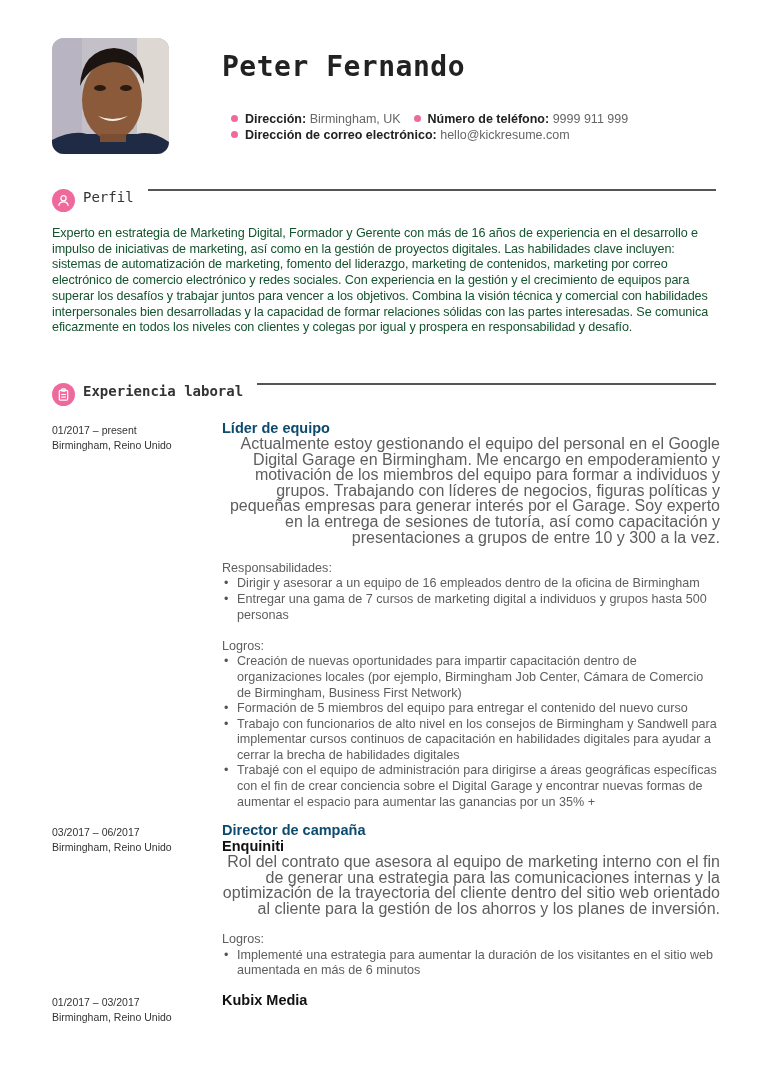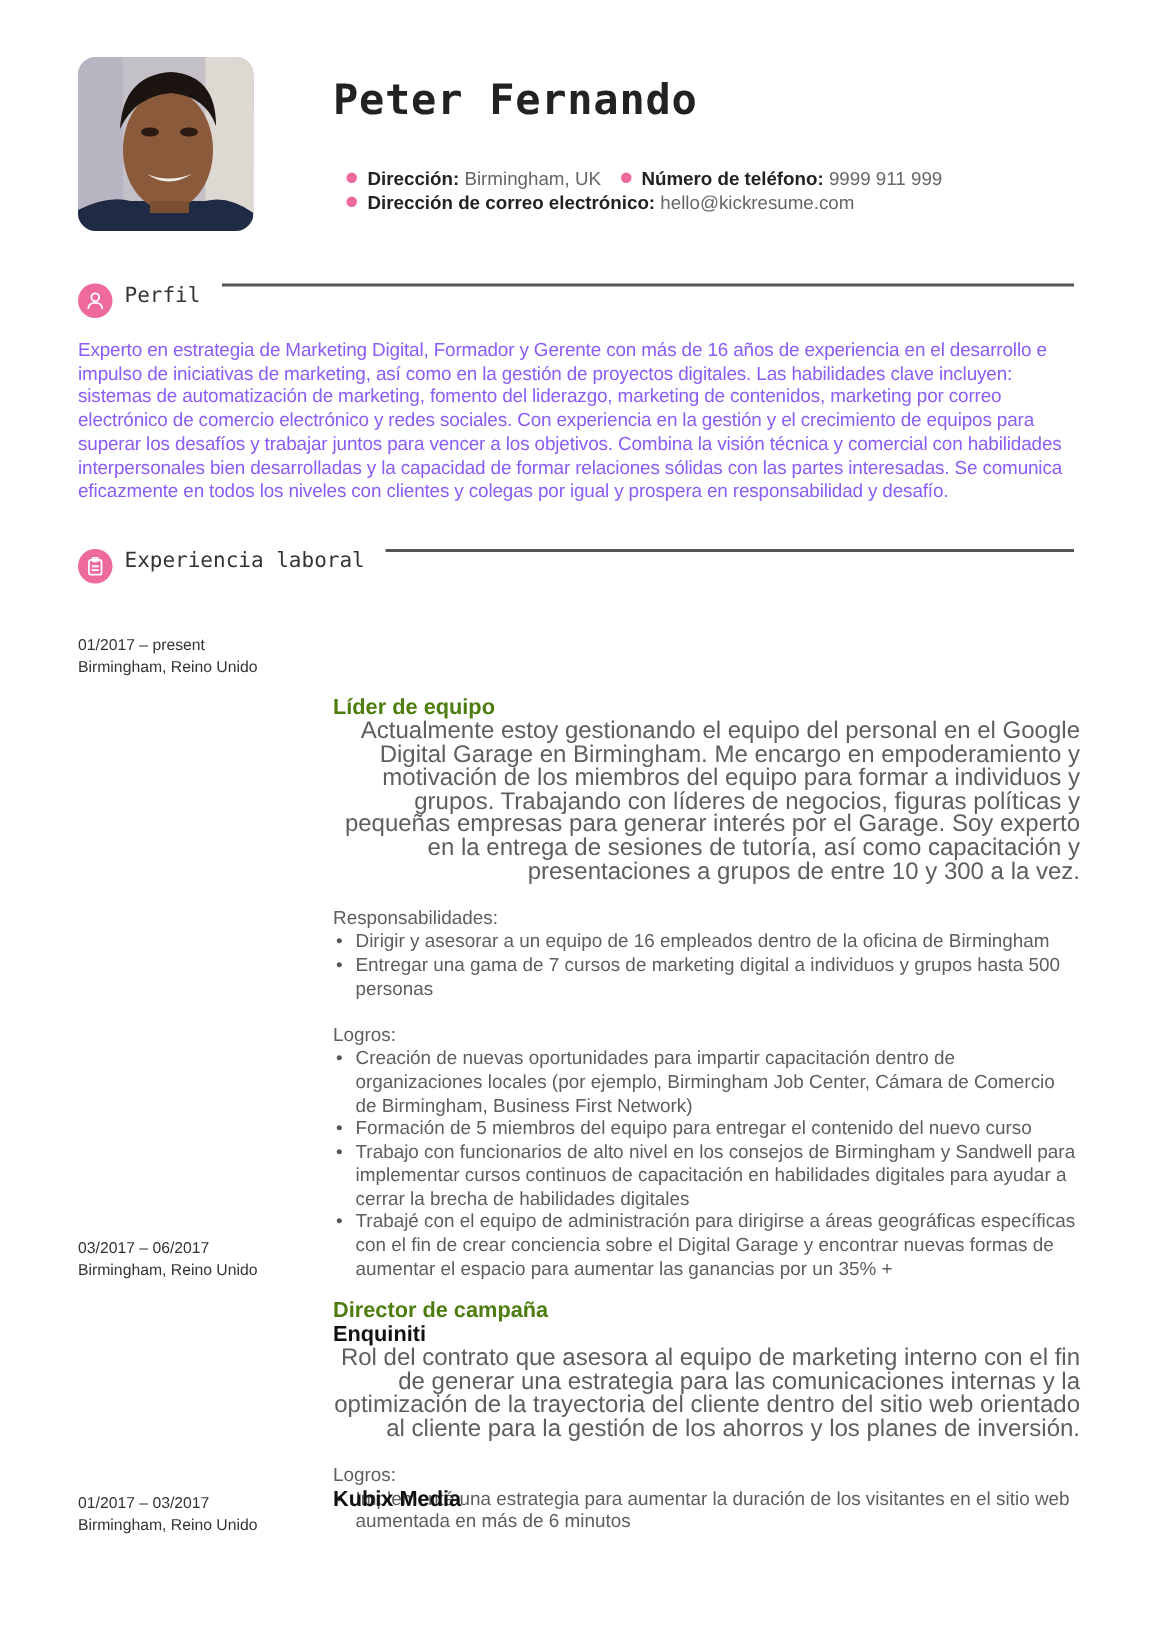--- a/index.html
+++ b/index.html
@@ -23,26 +23,26 @@
   .dot { display: inline-block; width: 7px; height: 7px; border-radius: 50%; background: #ee6a9c; margin-right: 7px; vertical-align: 1px; }
   .contact-label { font-weight: bold; color: #222; }
   .contact-gap { display: inline-block; width: 6px; }
 
   .section-head { position: absolute; left: 52px; display: flex; align-items: flex-start; width: 664px; }
   .section-icon { width: 23px; height: 23px; border-radius: 50%; background: #ee6a9c; display: flex; align-items: center; justify-content: center; flex: none; }
   .section-icon svg { width: 13px; height: 13px; }
   .section-title { font-family: "DejaVu Sans Mono", monospace; font-size: 14px; color: #333; margin-left: 8px; white-space: nowrap; }
   .section-rule { flex: 1; height: 1.5px; background: #555; margin-left: 14px; }
 
-  .profile-text { position: absolute; left: 52px; top: 226px; width: 668px; font-size: 12.6px; line-height: 15.7px; color: #8b5cf6; letter-spacing: -0.1px; }
+  .profile-text { position: absolute; left: 52px; top: 226px; width: 668px; font-size: 12.6px; line-height: 15.7px; color: #14532d; letter-spacing: -0.1px; }
 
   .job { position: absolute; left: 52px; width: 668px; }
   .job-meta { position: absolute; left: 0; top: 3px; font-size: 10.5px; line-height: 15px; color: #333; }
   .job-body { position: absolute; left: 170px; width: 498px; }
-  .job-title { font-size: 14.5px; font-weight: bold; color: #4d7c0f; line-height: 16px; margin-top: 44px; }
+  .job-title { font-size: 14.5px; font-weight: bold; color: #0c4a6e; line-height: 16px; }
   .job-company { font-size: 14.5px; font-weight: bold; color: #111; line-height: 16px; }
   .job-desc { font-size: 16px; line-height: 15.6px; color: #5e5e5e; text-align: right; }
   .sub-label { font-size: 12.6px; line-height: 15.6px; color: #5e5e5e; margin-top: 15.6px; }
   ul.bullets { list-style: none; }
   ul.bullets li { position: relative; padding-left: 15px; font-size: 12.6px; line-height: 15.6px; color: #5e5e5e; }
   ul.bullets li::before { content: "•"; position: absolute; left: 2px; top: 0; color: #555; }
 </style>
 </head>
 <body>
 
@@ -83,21 +83,21 @@
       <circle cx="7" cy="4.5" r="2.8"></circle>
       <path d="M2 13 Q2 8.5 7 8.5 Q12 8.5 12 13"></path>
     </svg>
   </span>
   <span class="section-title">Perfil</span>
   <span class="section-rule"></span>
 </div>
 
 <p class="profile-text">Experto en estrategia de Marketing Digital, Formador y Gerente con más de 16 años de experiencia en el desarrollo e impulso de iniciativas de marketing, así como en la gestión de proyectos digitales. Las habilidades clave incluyen: sistemas de automatización de marketing, fomento del liderazgo, marketing de contenidos, marketing por correo electrónico de comercio electrónico y redes sociales. Con experiencia en la gestión y el crecimiento de equipos para superar los desafíos y trabajar juntos para vencer a los objetivos. Combina la visión técnica y comercial con habilidades interpersonales bien desarrolladas y la capacidad de formar relaciones sólidas con las partes interesadas. Se comunica eficazmente en todos los niveles con clientes y colegas por igual y prospera en responsabilidad y desafío.</p>
 
-<div class="section-head" style="top:366px;">
+<div class="section-head" style="top:383px;font-weight:bold;">
   <span class="section-icon">
     <svg viewBox="0 0 14 14" fill="none" stroke="#ffffff" stroke-width="1.3">
       <rect x="2.5" y="2.5" width="9" height="10.5" rx="1.2"></rect>
       <rect x="5" y="1" width="4" height="2.5" rx="0.6"></rect>
       <line x1="4.5" y1="7" x2="9.5" y2="7"></line>
       <line x1="4.5" y1="9.8" x2="9.5" y2="9.8"></line>
     </svg>
   </span>
   <span class="section-title">Experiencia laboral</span>
   <span class="section-rule"></span>

